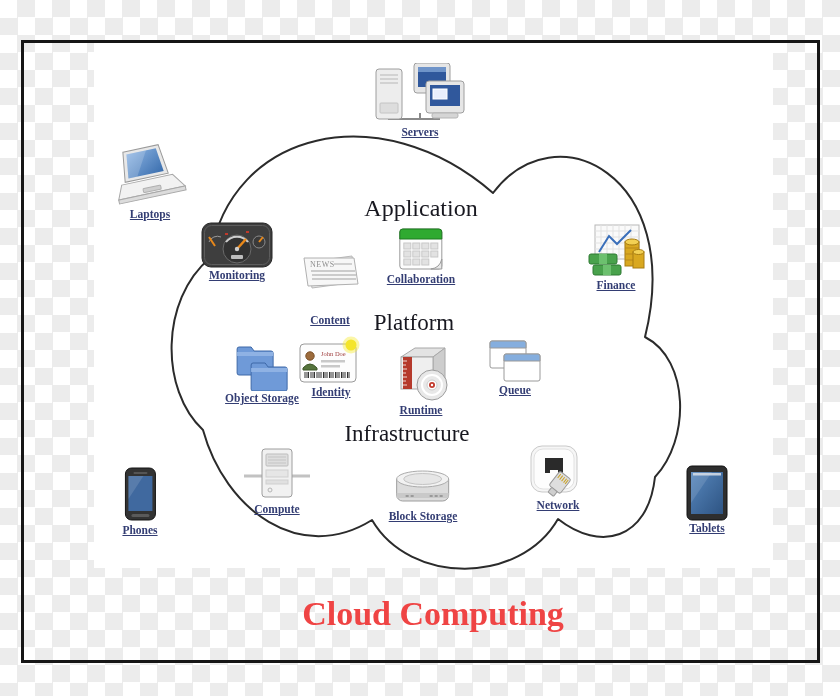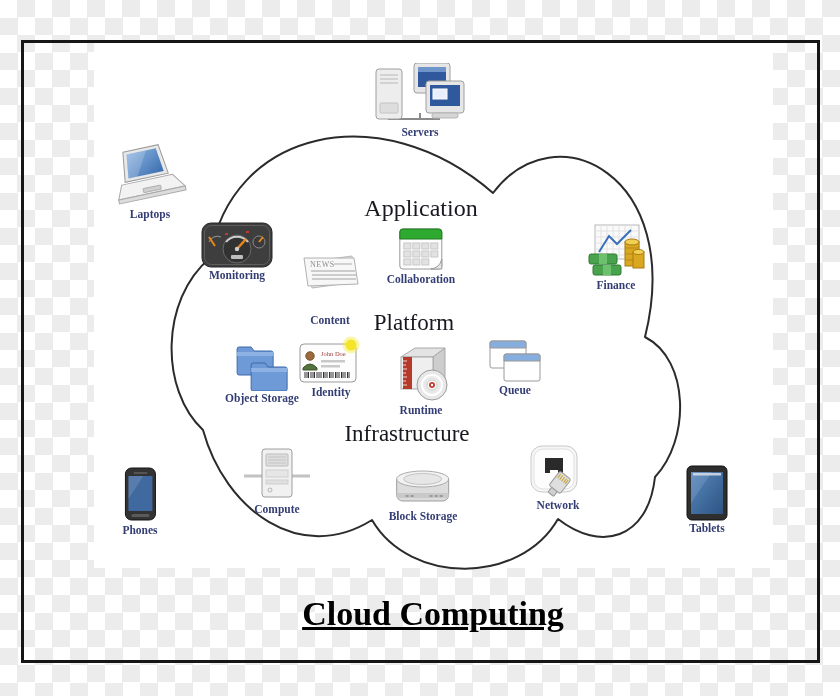--- a/index.html
+++ b/index.html
@@ -7,26 +7,26 @@
     width:840px;height:696px;overflow:hidden;
     font-family:"Liberation Serif",serif;
     background:repeating-conic-gradient(#ececec 0% 25%, #ffffff 0% 50%);
     background-size:35px 35px;
   }
   .stage{position:relative;width:840px;height:696px;}
   .canvas{position:absolute;left:94px;top:43px;width:679px;height:525px;background:#ffffff;z-index:1;}
   .cloud-svg{position:absolute;left:0;top:0;z-index:2;pointer-events:none;}
   .frame{position:absolute;left:21px;top:40px;width:799px;height:623px;border:3px solid #161616;box-sizing:border-box;z-index:6;pointer-events:none;}
   .node{position:absolute;display:flex;flex-direction:column;align-items:center;gap:1px;transform:translateX(-50%);z-index:3;}
-  .lbl{font-family:"Liberation Serif",serif;font-size:11.5px;font-weight:bold;color:#333d73;white-space:nowrap;line-height:1.1;}
+  .lbl{font-family:"Liberation Serif",serif;font-size:11.5px;font-weight:bold;color:#333d73;white-space:nowrap;line-height:1.1;text-decoration:underline;}
   .heading{position:absolute;transform:translateX(-50%);font-family:"Liberation Serif",serif;color:#181820;z-index:4;white-space:nowrap;}
   .h-app{left:421px;top:195px;font-size:24px;}
   .h-plat{left:414px;top:310px;font-size:23px;}
   .h-infra{left:407px;top:421px;font-size:23px;}
-  .main-title{position:absolute;left:433px;top:595px;transform:translateX(-50%);font-size:34px;font-weight:bold;color:#000000;z-index:4;white-space:nowrap;text-decoration:underline;}
+  .main-title{position:absolute;left:433px;top:595px;transform:translateX(-50%);font-size:34px;font-weight:bold;color:#ef4444;z-index:4;white-space:nowrap;}
   svg{display:block;}
 </style>
 </head>
 <body>
 
 <div class="stage">
 
   <div class="canvas"></div>
 
   <svg class="cloud-svg" width="840" height="696" viewBox="0 0 840 696">

